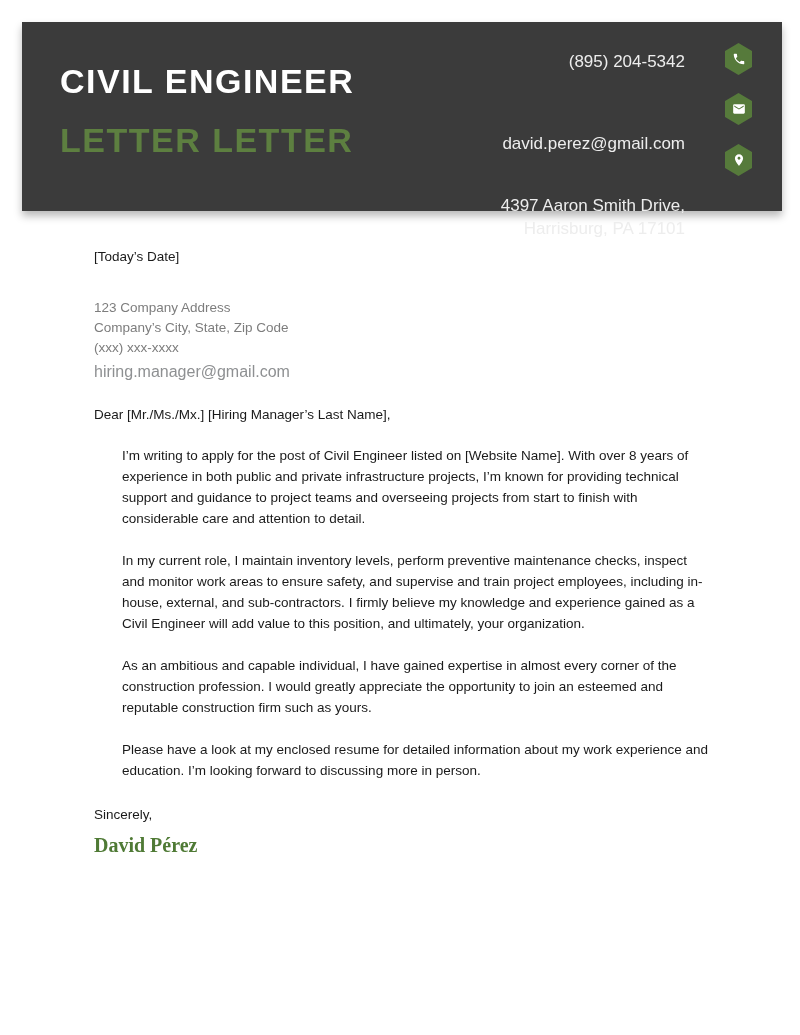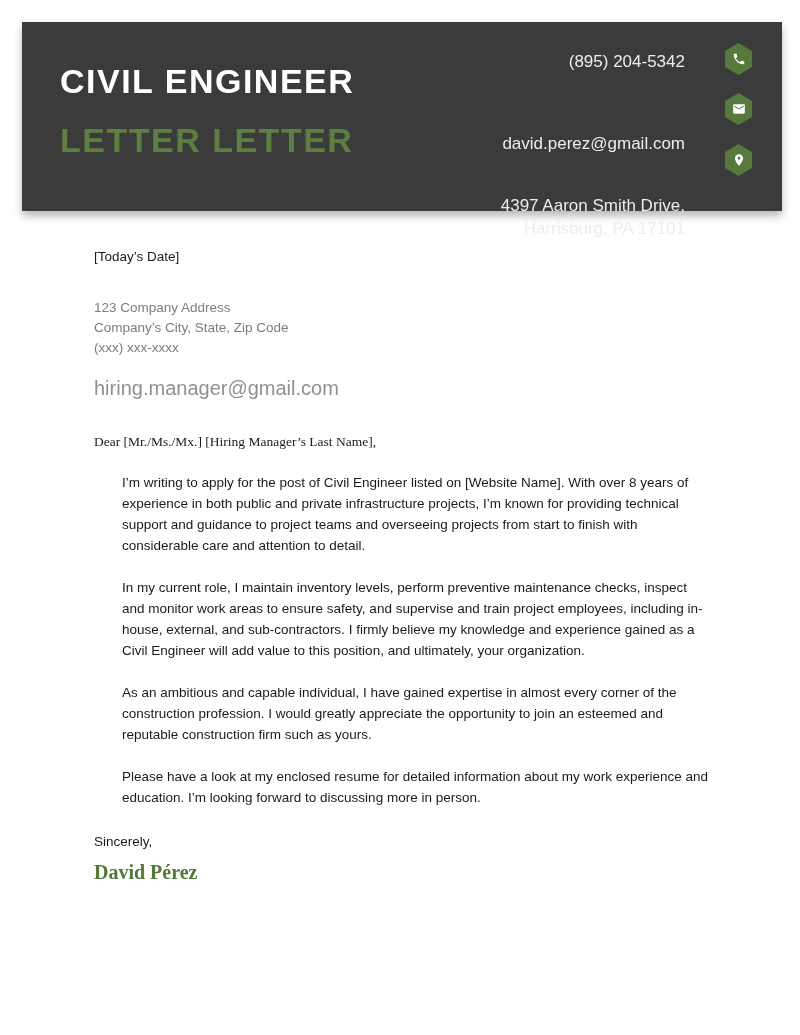--- a/index.html
+++ b/index.html
@@ -79,26 +79,26 @@
     left: 94px;
     top: 246px;
     width: 618px;
     color: #1a1a1a;
     font-size: 13.5px;
     line-height: 21px;
   }
   .date { line-height: 21px; }
   .recipient { margin-top: 31px; color: #7d7d7d; line-height: 20px; }
   .recipient-email {
-    margin-top: 19px;
-    font-size: 20px;
+    margin-top: 3px;
+    font-size: 16px;
     line-height: 22px;
     color: #8e9092;
   }
-  .salutation { margin-top: 32px; font-family: Liberation Serif, serif; }
+  .salutation { margin-top: 21px; }
   .para { margin-top: 21px; margin-left: 28px; }
   .para-first { margin-top: 20px; }
   .closing { margin-top: 23px; }
   .signature {
     margin-top: 8px;
     font-size: 20px;
     line-height: 24px;
     font-weight: bold;
     color: #4f7a35;
     font-family: Liberation Serif, serif;

